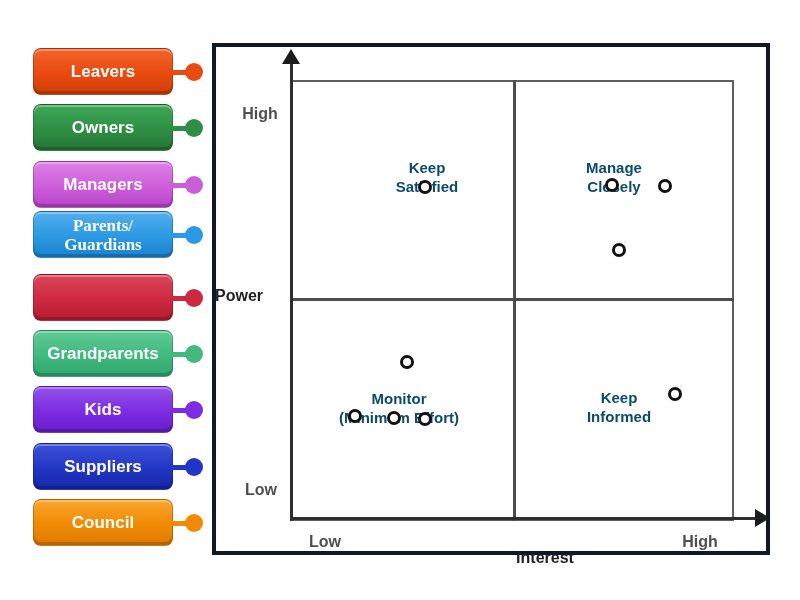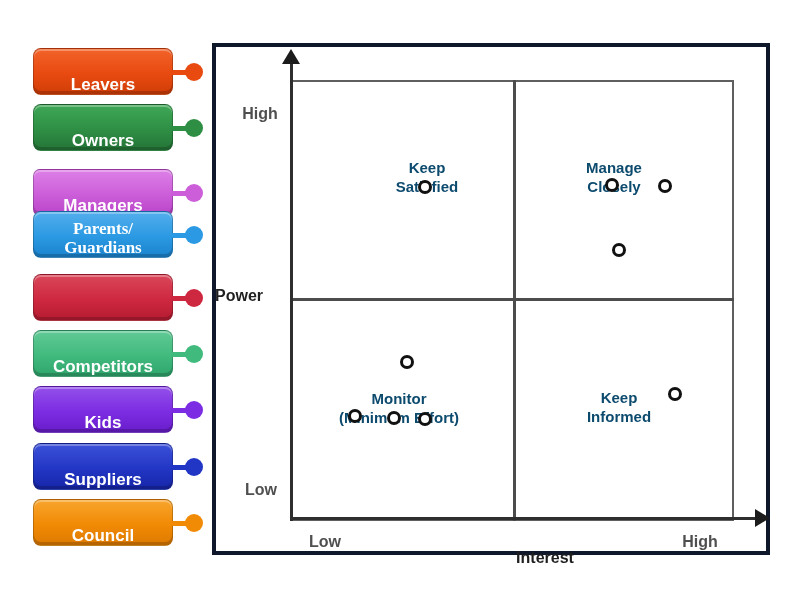--- a/index.html
+++ b/index.html
@@ -6,21 +6,21 @@
   body{
     width:800px;height:600px;position:relative;overflow:hidden;
     background:#ffffff;font-family:"Liberation Sans",sans-serif;
   }
   
   .tag{
     position:absolute;left:33px;width:140px;height:47px;
     border-radius:8px;box-sizing:border-box;
     border:1px solid rgba(0,0,0,0.22);
     box-shadow:inset 0 2px 0 rgba(255,255,255,0.30), inset 0 -3px 0 rgba(0,0,0,0.18);
-    display:flex;align-items:flex-end;justify-content:center;
+    display:flex;align-items:center;justify-content:center;
     color:#ffffff;font-weight:bold;font-size:17px;line-height:19px;
     text-align:center;cursor:grab;user-select:none;
   }
   .tag .tag-text{display:block;}
   .tag .connector{
     position:absolute;left:137px;top:21px;width:20px;height:5px;border-radius:2px;
   }
   .tag .dot{
     position:absolute;left:151px;top:14px;width:18px;height:18px;border-radius:50%;
   }
@@ -85,36 +85,36 @@
       <div class="tag" style="top: 48px; background: linear-gradient(rgb(242, 99, 41) 0%, rgb(232, 74, 16) 55%, rgb(208, 62, 8) 100%);">
         <span class="tag-text">Leavers</span>
         <span class="connector" style="background: rgb(232, 74, 16);"></span>
         <span class="dot" style="background: rgb(232, 74, 16);"></span>
       </div>
       <div class="tag" style="top: 104px; background: linear-gradient(rgb(63, 167, 87) 0%, rgb(46, 143, 68) 55%, rgb(36, 116, 55) 100%);">
         <span class="tag-text">Owners</span>
         <span class="connector" style="background: rgb(46, 143, 68);"></span>
         <span class="dot" style="background: rgb(46, 143, 68);"></span>
       </div>
-      <div class="tag" style="top: 169px; background: linear-gradient(rgb(221, 128, 231) 0%, rgb(204, 94, 217) 55%, rgb(185, 68, 200) 100%); border-radius: 7px;">
+      <div class="tag" style="top: 161px; background: linear-gradient(rgb(221, 128, 231) 0%, rgb(204, 94, 217) 55%, rgb(185, 68, 200) 100%);">
         <span class="tag-text">Managers</span>
         <span class="connector" style="background: rgb(204, 94, 217);"></span>
         <span class="dot" style="background: rgb(204, 94, 217);"></span>
       </div>
       <div class="tag" style="top: 211px; background: linear-gradient(rgb(83, 174, 236) 0%, rgb(43, 153, 227) 55%, rgb(27, 131, 205) 100%); font-family: Liberation Serif, serif;">
         <span class="tag-text">Parents/<br>Guardians</span>
         <span class="connector" style="background: rgb(43, 153, 227);"></span>
         <span class="dot" style="background: rgb(43, 153, 227);"></span>
       </div>
       <div class="tag" style="top: 274px; background: linear-gradient(rgb(218, 70, 89) 0%, rgb(206, 40, 64) 55%, rgb(181, 28, 49) 100%);">
         <span class="connector" style="background: rgb(206, 40, 64);"></span>
         <span class="dot" style="background: rgb(206, 40, 64);"></span>
       </div>
       <div class="tag" style="top: 330px; background: linear-gradient(rgb(96, 201, 149) 0%, rgb(65, 186, 126) 55%, rgb(47, 165, 108) 100%);">
-        <span class="tag-text">Competitors</span>
+        <span class="tag-text">Grandparents</span>
         <span class="connector" style="background: rgb(65, 186, 126);"></span>
         <span class="dot" style="background: rgb(65, 186, 126);"></span>
       </div>
       <div class="tag" style="top: 386px; background: linear-gradient(rgb(147, 80, 234) 0%, rgb(124, 44, 226) 55%, rgb(105, 29, 203) 100%);">
         <span class="tag-text">Kids</span>
         <span class="connector" style="background: rgb(124, 44, 226);"></span>
         <span class="dot" style="background: rgb(124, 44, 226);"></span>
       </div>
       <div class="tag" style="top: 443px; background: linear-gradient(rgb(60, 81, 216) 0%, rgb(34, 54, 197) 55%, rgb(23, 38, 168) 100%);">
         <span class="tag-text">Suppliers</span>

